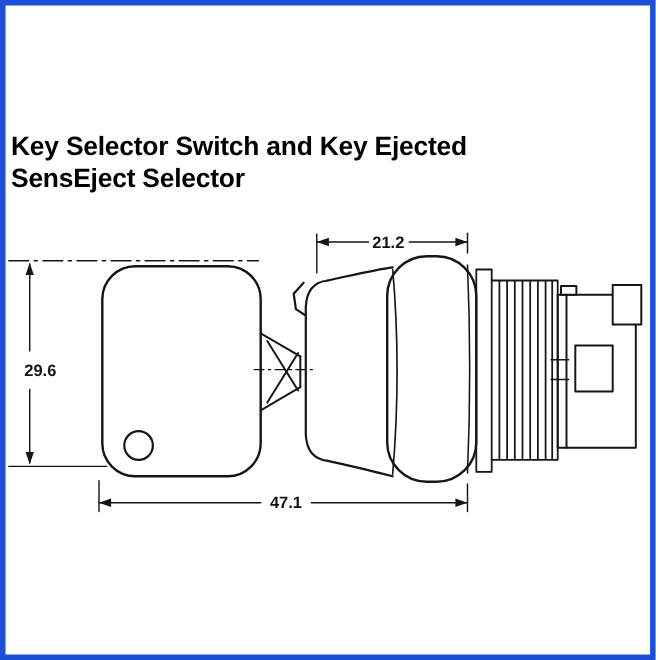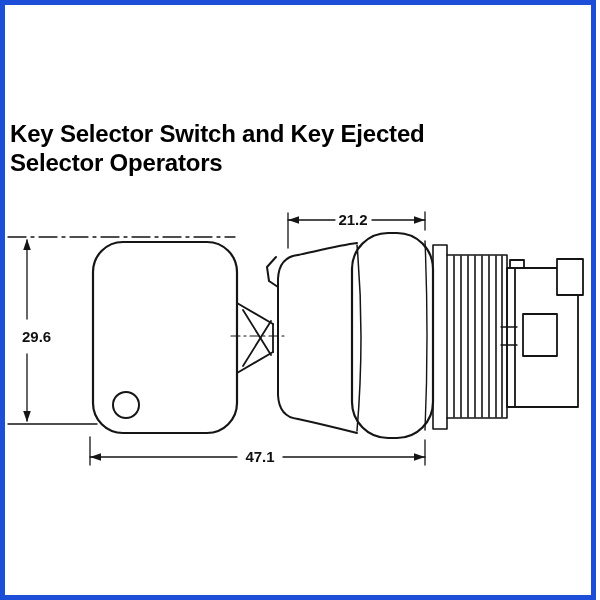--- a/index.html
+++ b/index.html
@@ -30,21 +30,21 @@
     stroke:none;
   }
 </style>
 </head>
 <body>
 
 <div class="page">
 
   <div class="title">
     <div>Key Selector Switch and Key Ejected</div>
-    <div>Selector Operators</div>
+    <div>SensEject Selector</div>
   </div>
 
   <svg class="drawing" width="600" height="600" viewBox="0 0 600 600">
 
     <g stroke="#151515" fill="none" stroke-width="1.8" stroke-linecap="round" stroke-linejoin="round">
 
       <g stroke-width="1.3">
         <line x1="3" y1="232" x2="230" y2="232" stroke-dasharray="18 5 3 5"></line>
         <line x1="3" y1="419" x2="92" y2="419"></line>
         <line x1="22" y1="235" x2="22" y2="314"></line>

